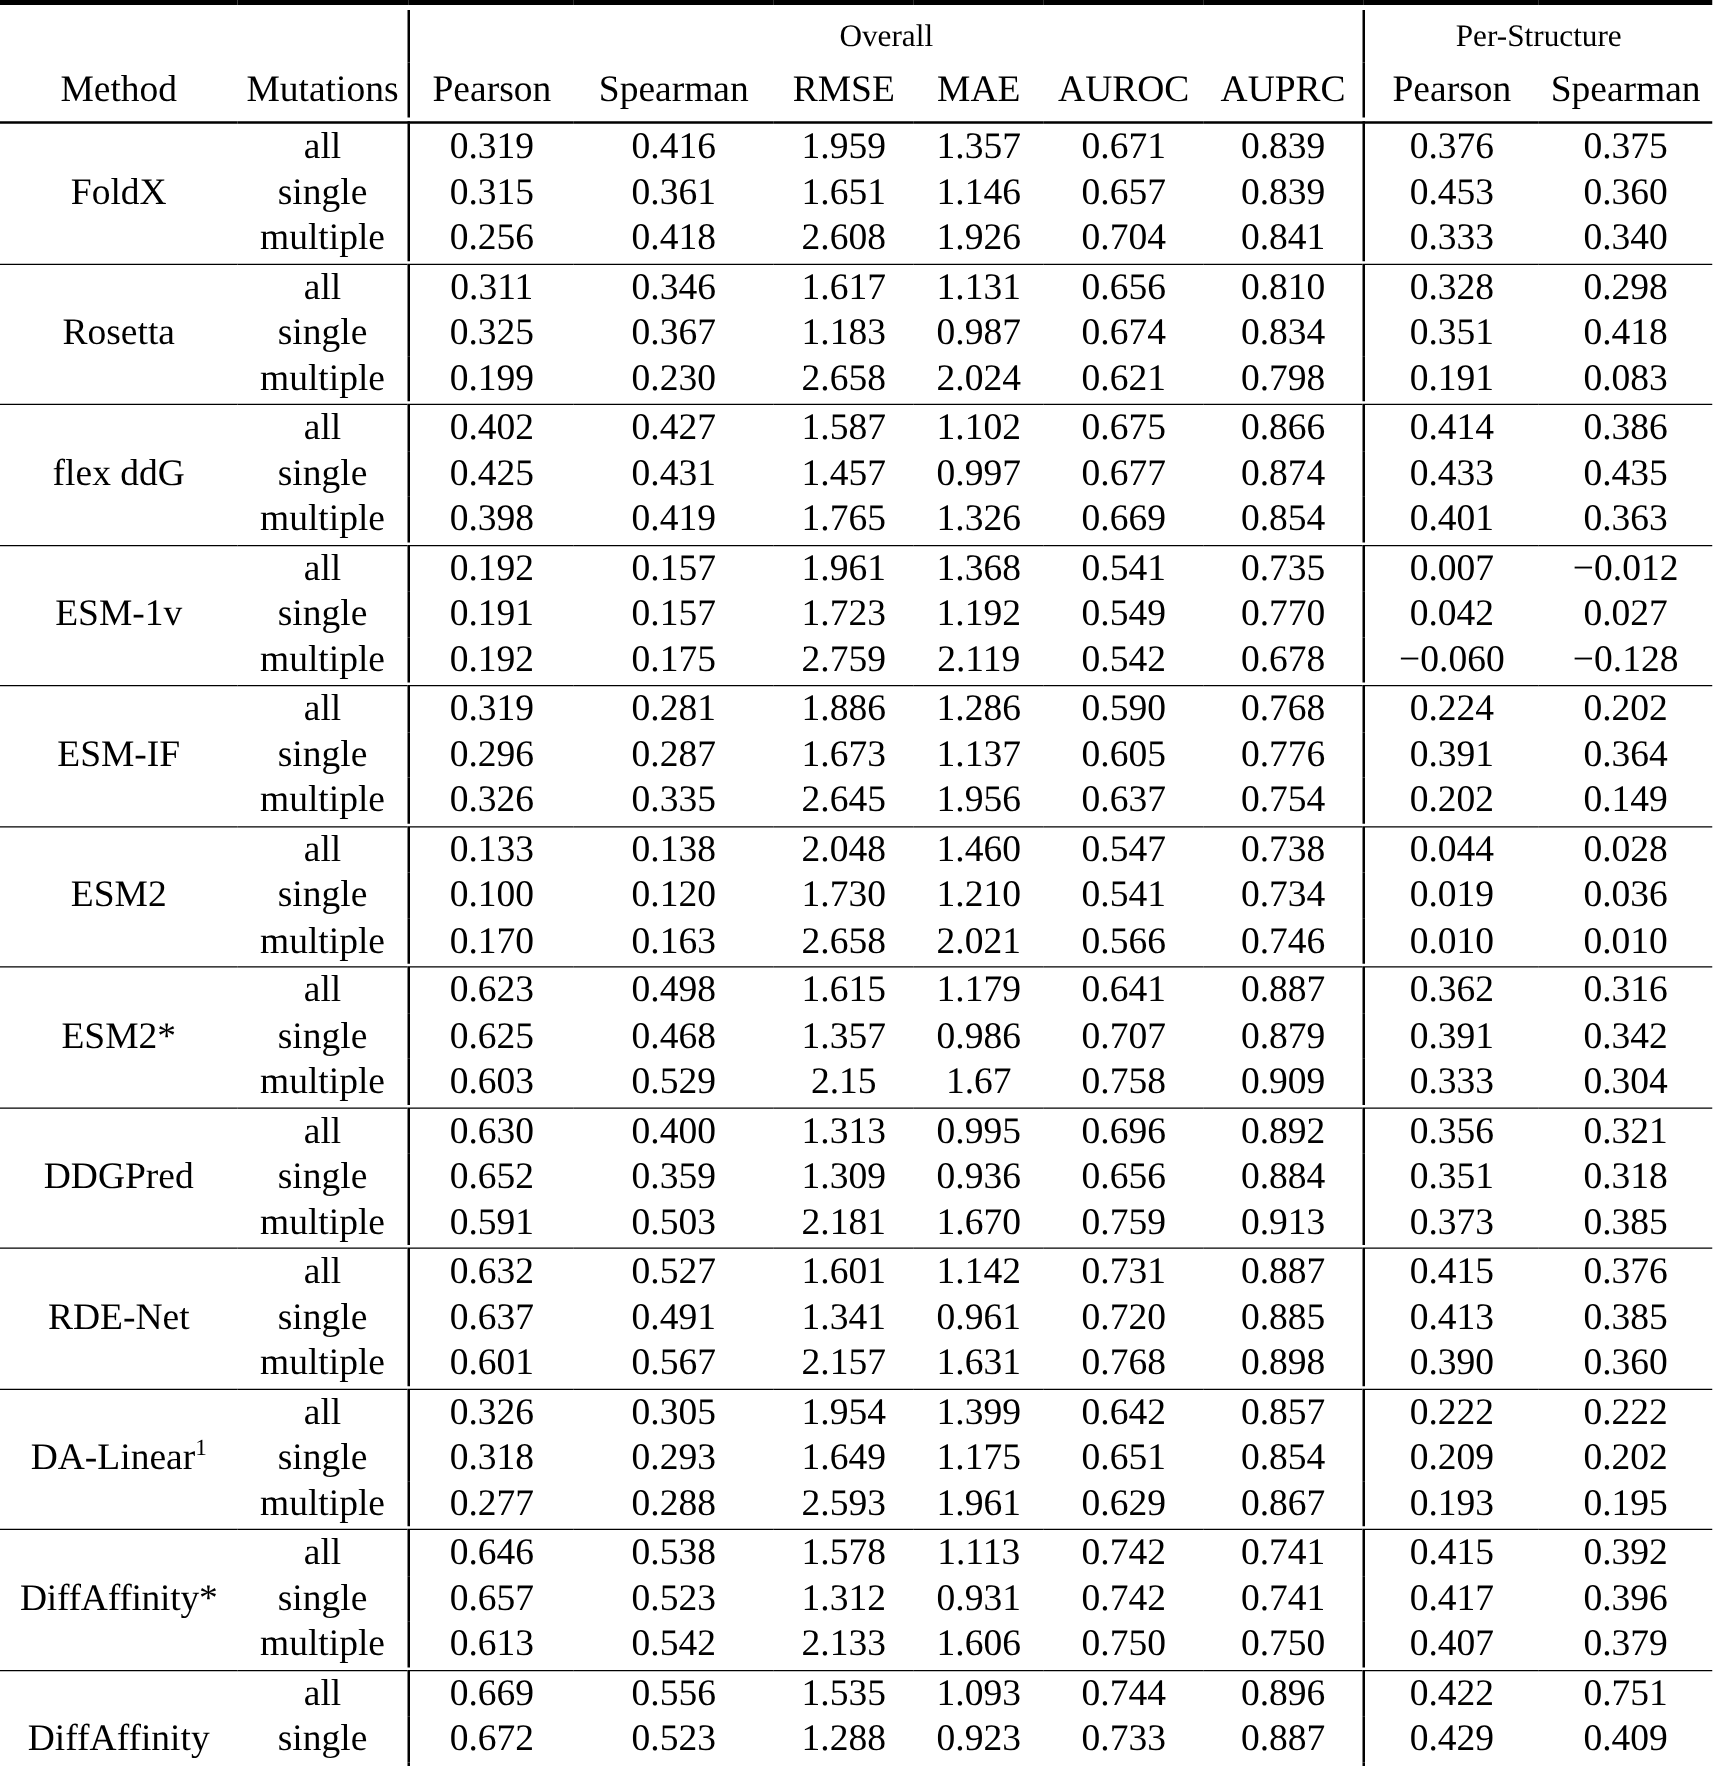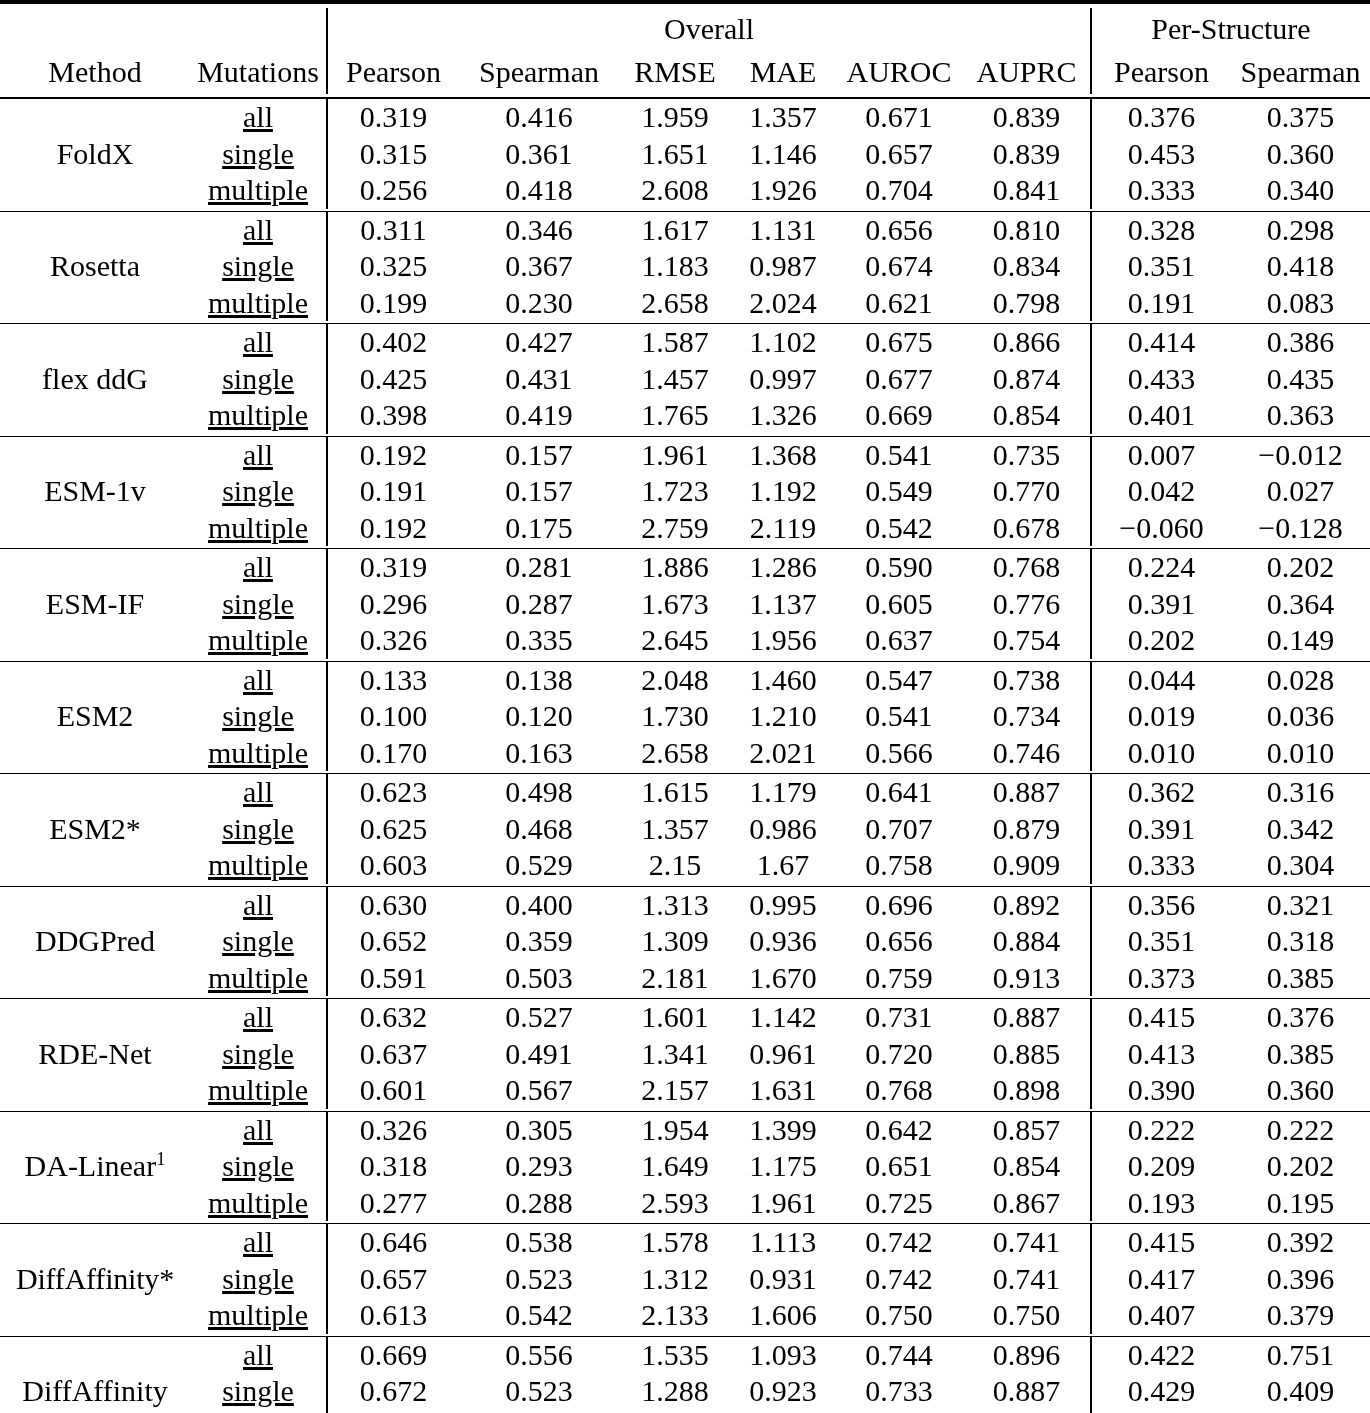--- a/index.html
+++ b/index.html
@@ -42,33 +42,32 @@
   col.c-auroc     { width: 128px; }
   col.c-auprc     { width: 128px; }
   col.c-pspearman { width: 140px; }
   col.c-pspear2   { width: 139px; }
 
   
   .rule-top td { border-top: 4px solid #000; height: 6px; }
   .midrule td { border-bottom: 2.5px solid #000; }
   .thinrule td { border-bottom: 1.6px solid #000; }
 
-  .grouphdr { font-size: 30px; }
+  .grouphdr { font-size: 25px; }
 
   
   .vsep-left { border-left: 2px solid #000; }
 
   td.method-cell {
     text-align: left;
     padding-left: 8px;
   }
   td.mut-cell {
     text-align: left;
     padding-left: 8px;
-    text-decoration: underline;
   }
   th.method-head, th.mut-head {
     text-align: left;
     padding-left: 8px;
   }
   .bold { font-weight: normal; }
   .sup {
     font-size: 0.62em;
     vertical-align: super;
     line-height: 0;
@@ -477,21 +476,21 @@
           <td>0.854</td>
           <td class="vsep-left">0.209</td>
           <td>0.202</td>
         </tr>
         <tr class="data-row">
           <td class="mut-cell">multiple</td>
           <td class="vsep-left">0.277</td>
           <td>0.288</td>
           <td>2.593</td>
           <td>1.961</td>
-          <td>0.725</td>
+          <td>0.629</td>
           <td>0.867</td>
           <td class="vsep-left">0.193</td>
           <td>0.195</td>
         </tr>
         <tr class="thinrule">
           <td colspan="10" style="border-bottom: 1.6px solid rgb(0, 0, 0); height: 2px; padding: 0px;"></td>
         </tr>
         <tr class="data-row">
           <td class="method-cell" rowspan="3"><span class="bold method-tight">DiffAffinity*</span></td>
           <td class="mut-cell">all</td>

